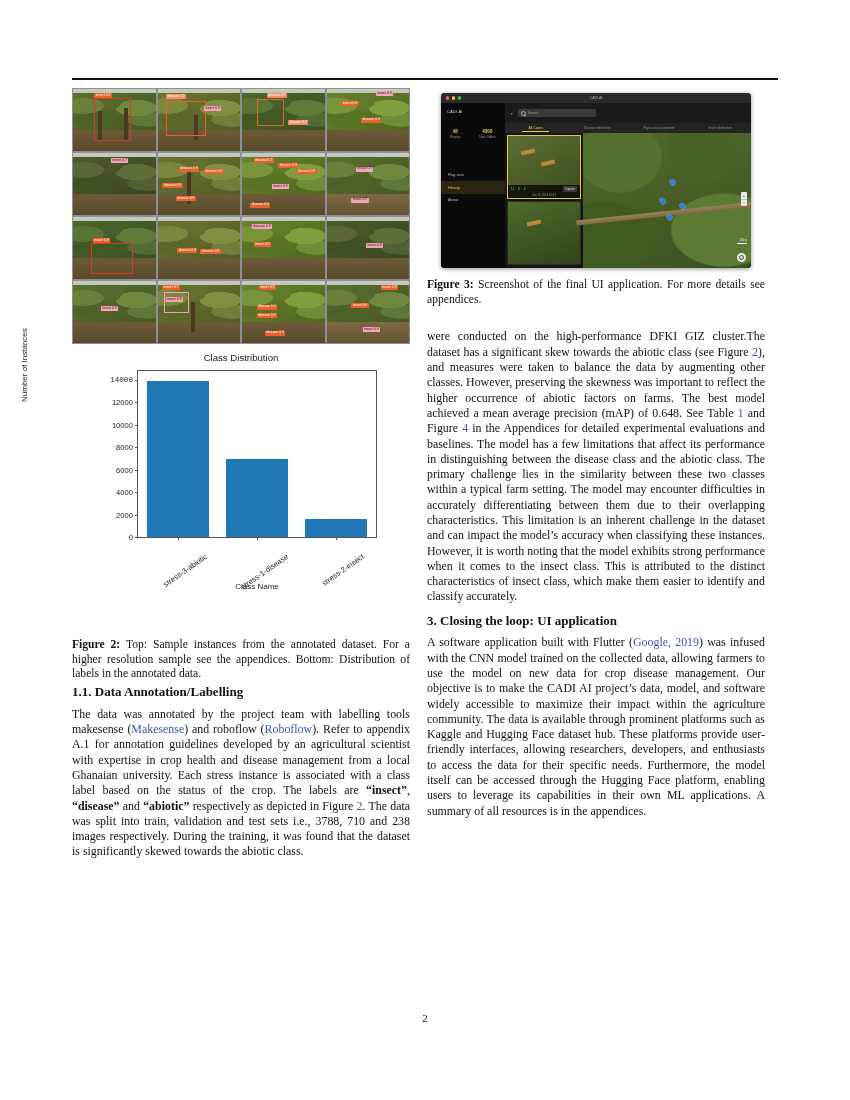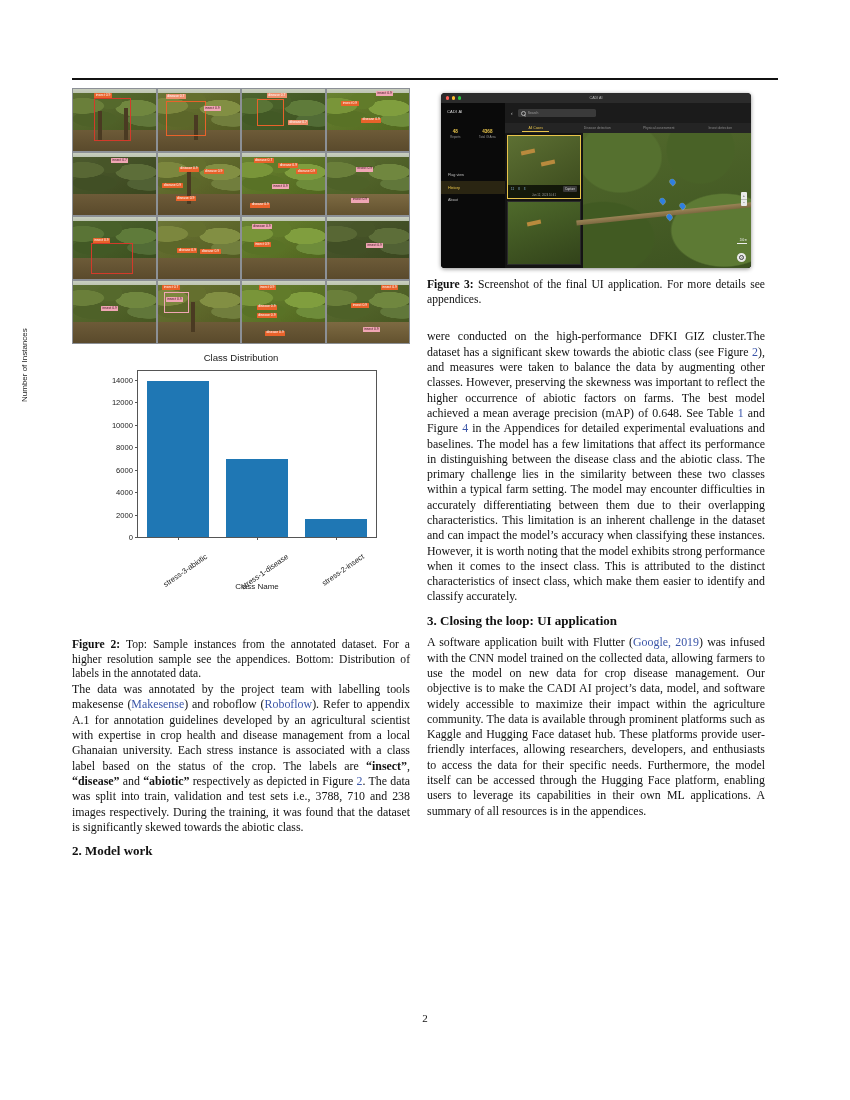--- a/index.html
+++ b/index.html
@@ -490,21 +490,21 @@
             <div class="ytick" style="top: 72.973%;">4000</div>
             <div class="ytickmark" style="top: 72.973%;"></div>
             <div class="ytick" style="top: 59.4595%;">6000</div>
             <div class="ytickmark" style="top: 59.4595%;"></div>
             <div class="ytick" style="top: 45.9459%;">8000</div>
             <div class="ytickmark" style="top: 45.9459%;"></div>
             <div class="ytick" style="top: 32.4324%;">10000</div>
             <div class="ytickmark" style="top: 32.4324%;"></div>
             <div class="ytick" style="top: 18.9189%;">12000</div>
             <div class="ytickmark" style="top: 18.9189%;"></div>
-            <div class="ytick" style="top: 5.40541%;">14000</div>
+            <div class="ytick" style="top: 5.40541%; font-family: Liberation Mono, monospace;">14000</div>
             <div class="ytickmark" style="top: 5.40541%;"></div>
           </div>
         <div class="bars" id="bars">
             <div class="bar" style="height: 94.2568%; background: rgb(31, 119, 180);"></div>
             <div class="bar" style="height: 47.2973%; background: rgb(31, 119, 180);"></div>
             <div class="bar" style="height: 11.1486%; background: rgb(31, 119, 180);"></div>
           </div>
         <div id="xticks">
             <div class="xtick-wrap" style="left: 16.6667%;"><span class="xtick">stress-3-abiotic</span></div>
             <div class="xtickmark" style="left: 16.6667%;"></div>
@@ -514,24 +514,24 @@
             <div class="xtickmark" style="left: 83.3333%;"></div>
           </div>
       </div>
       <div class="xlab">Class Name</div>
     </div>
 
     <div class="caption">
       <b>Figure 2:</b><span> Top: Sample instances from the annotated dataset. For a higher resolution sample see the appendices. Bottom: Distribution of labels in the annotated data.</span>
     </div>
 
+    <h2 class="sec tight">1.1. Data Annotation/Labelling</h2>
 
     <p class="body"><span>The data was annotated by the project team with labelling tools makesense (</span><span class="cit">Makesense</span><span>) and roboflow (</span><span class="cit">Roboflow</span><span>). Refer to appendix A.1 for annotation guidelines developed by an agricultural scientist with expertise in crop health and disease management from a local Ghanaian university. Each stress instance is associated with a class label based on the status of the crop. The labels are </span><span class="bq">“insect”</span><span>, </span><span class="bq">“disease”</span><span> and </span><span class="bq">“abiotic”</span><span> respectively as depicted in Figure </span><span class="cit">2</span><span>. The data was split into train, validation and test sets i.e., 3788, 710 and 238 images respectively. During the training, it was found that the dataset is significantly skewed towards the abiotic class.</span></p>
 
-    <h2 class="sec">2. Model work</h2>
 
   </div>
 
   <div class="col-right">
 
     <div class="appshot">
       <div class="titlebar">
         <div class="dots">
           <span class="dot r"></span>
           <span class="dot y"></span>

